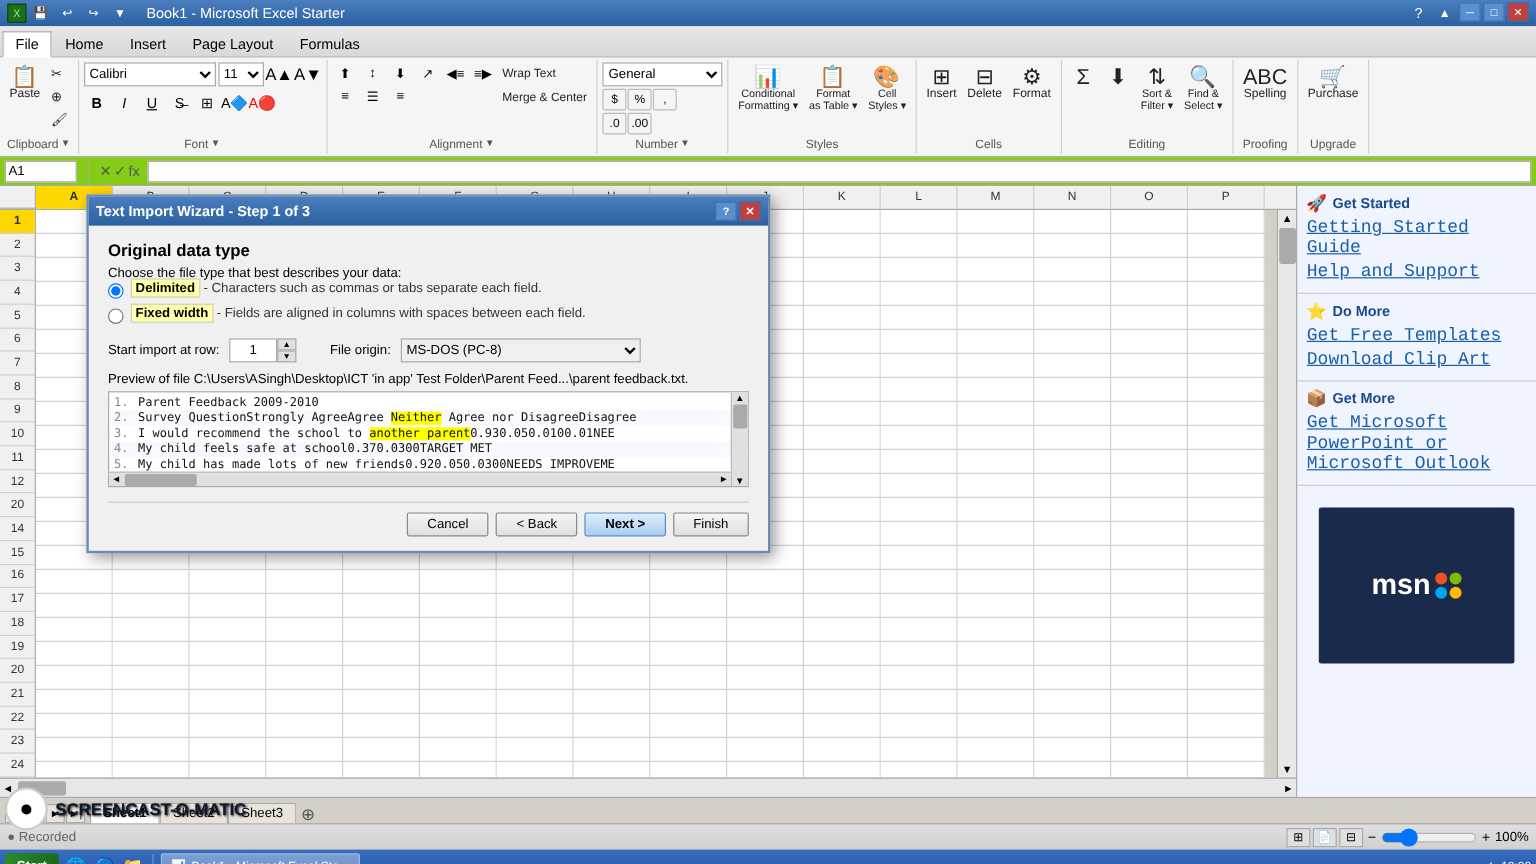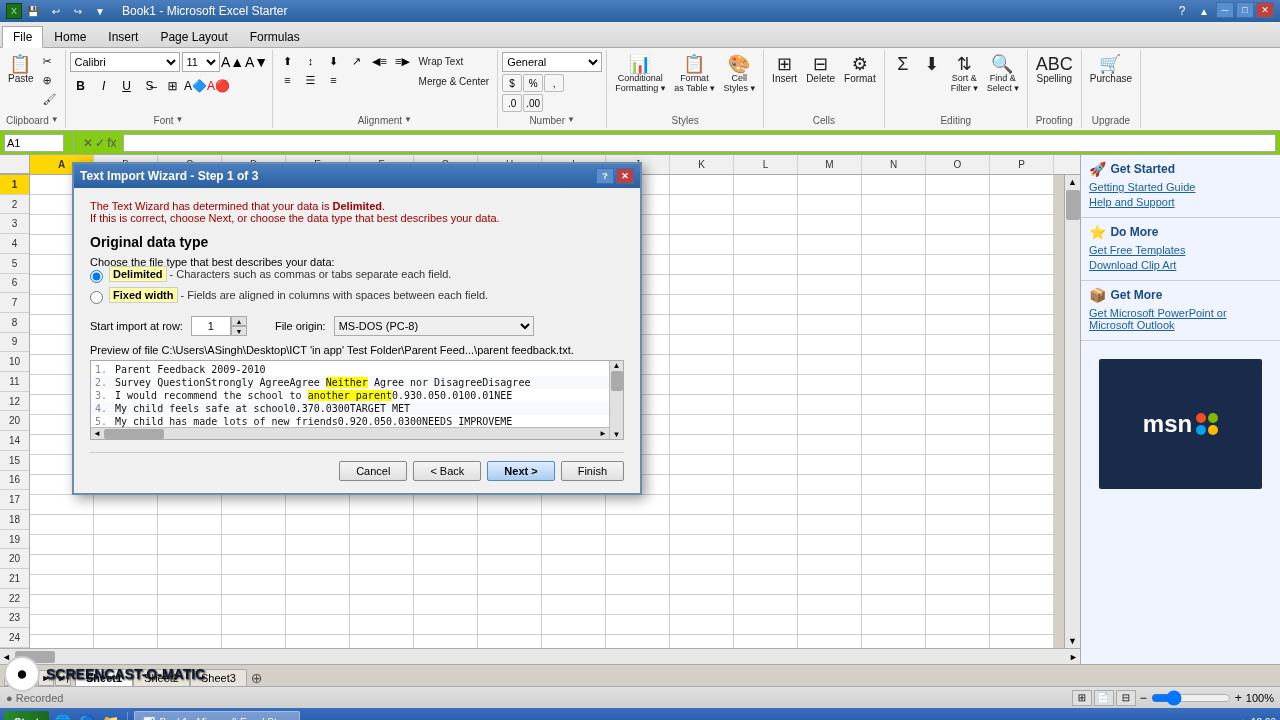--- a/index.html
+++ b/index.html
@@ -61,21 +61,21 @@
     .col-h { min-width: 64px; width: 64px; display: flex; align-items: center; justify-content: center; font-size: 10px; border-right: 1px solid #d0d0d0; color: #333; }
     .col-h.active { background: #ffd700; font-weight: bold; }
     .grid-row { display: flex; min-height: 20px; height: 20px; }
     .grid-cell { min-width: 64px; width: 64px; height: 20px; border-right: 1px solid #d0d0d0; border-bottom: 1px solid #d0d0d0; font-size: 11px; padding: 0 2px; background: white; overflow: hidden; }
 
     
     .right-panel { width: 200px; min-width: 200px; background: #f0f4ff; border-left: 1px solid #aaa; display: flex; flex-direction: column; font-size: 11px; overflow-y: auto; }
     .panel-section { padding: 6px 8px; border-bottom: 1px solid #ccc; }
     .panel-section-header { display: flex; align-items: center; gap: 4px; font-weight: bold; font-size: 12px; color: #1a4a8a; margin-bottom: 4px; }
     .panel-section-icon { font-size: 14px; }
-    .panel-link { color: #1a5faa; text-decoration: underline; cursor: pointer; display: block; margin-bottom: 3px; font-size: 11px; }
+    .panel-link { color: #1a5faa; text-decoration: underline; cursor: pointer; display: block; margin-bottom: 3px; font-size: 15px; font-family: Liberation Mono, monospace; }
     .ad-box { background: #1a2a4a; height: 130px; margin: 18px; display: flex; align-items: center; justify-content: center; border-radius: 2px; }
     .msn-logo { font-size: 28px; color: white; font-weight: bold; display: flex; align-items: center; gap: 4px; }
 
     
     .status-bar { height: 22px; background: linear-gradient(to bottom, #e0e0e0, #d0d0d0); border-top: 1px solid #aaa; display: flex; align-items: center; justify-content: space-between; padding: 0 6px; font-size: 11px; }
     .status-left { display: flex; align-items: center; gap: 8px; }
     .status-right { display: flex; align-items: center; gap: 4px; }
     .zoom-slider { width: 80px; }
     .sheet-tab { padding: 2px 10px; background: #e8e4dc; border: 1px solid #aaa; border-bottom: none; font-size: 11px; cursor: pointer; border-radius: 2px 2px 0 0; }
     .sheet-tab.active { background: white; font-weight: bold; }
@@ -952,24 +952,20 @@
 
 <div class="dialog">
   <div class="dialog-title-bar">
     <span>Text Import Wizard - Step 1 of 3</span>
     <div class="dialog-title-icons">
       <div class="dialog-title-btn">?</div>
       <div class="dialog-title-btn close">✕</div>
     </div>
   </div>
   <div class="dialog-content">
-    <div class="dialog-intro">
-      <span>The Text Wizard has determined that your data is </span><span style="font-weight:bold;">Delimited</span><span>.</span><br>
-      <span>If this is correct, choose Next, or choose the data type that best describes your data.</span>
-    </div>
     <div class="radio-group">
       <span class="dialog-section-label">Original data type</span>
       <span class="dialog-section-desc">Choose the file type that best describes your data:</span>
       <div class="radio-item">
         <input type="radio" name="dataType" checked="" style="">
         <div>
           <span class="radio-label">Delimited</span>
           <span class="radio-desc">- Characters such as commas or tabs separate each field.</span>
         </div>
       </div>

